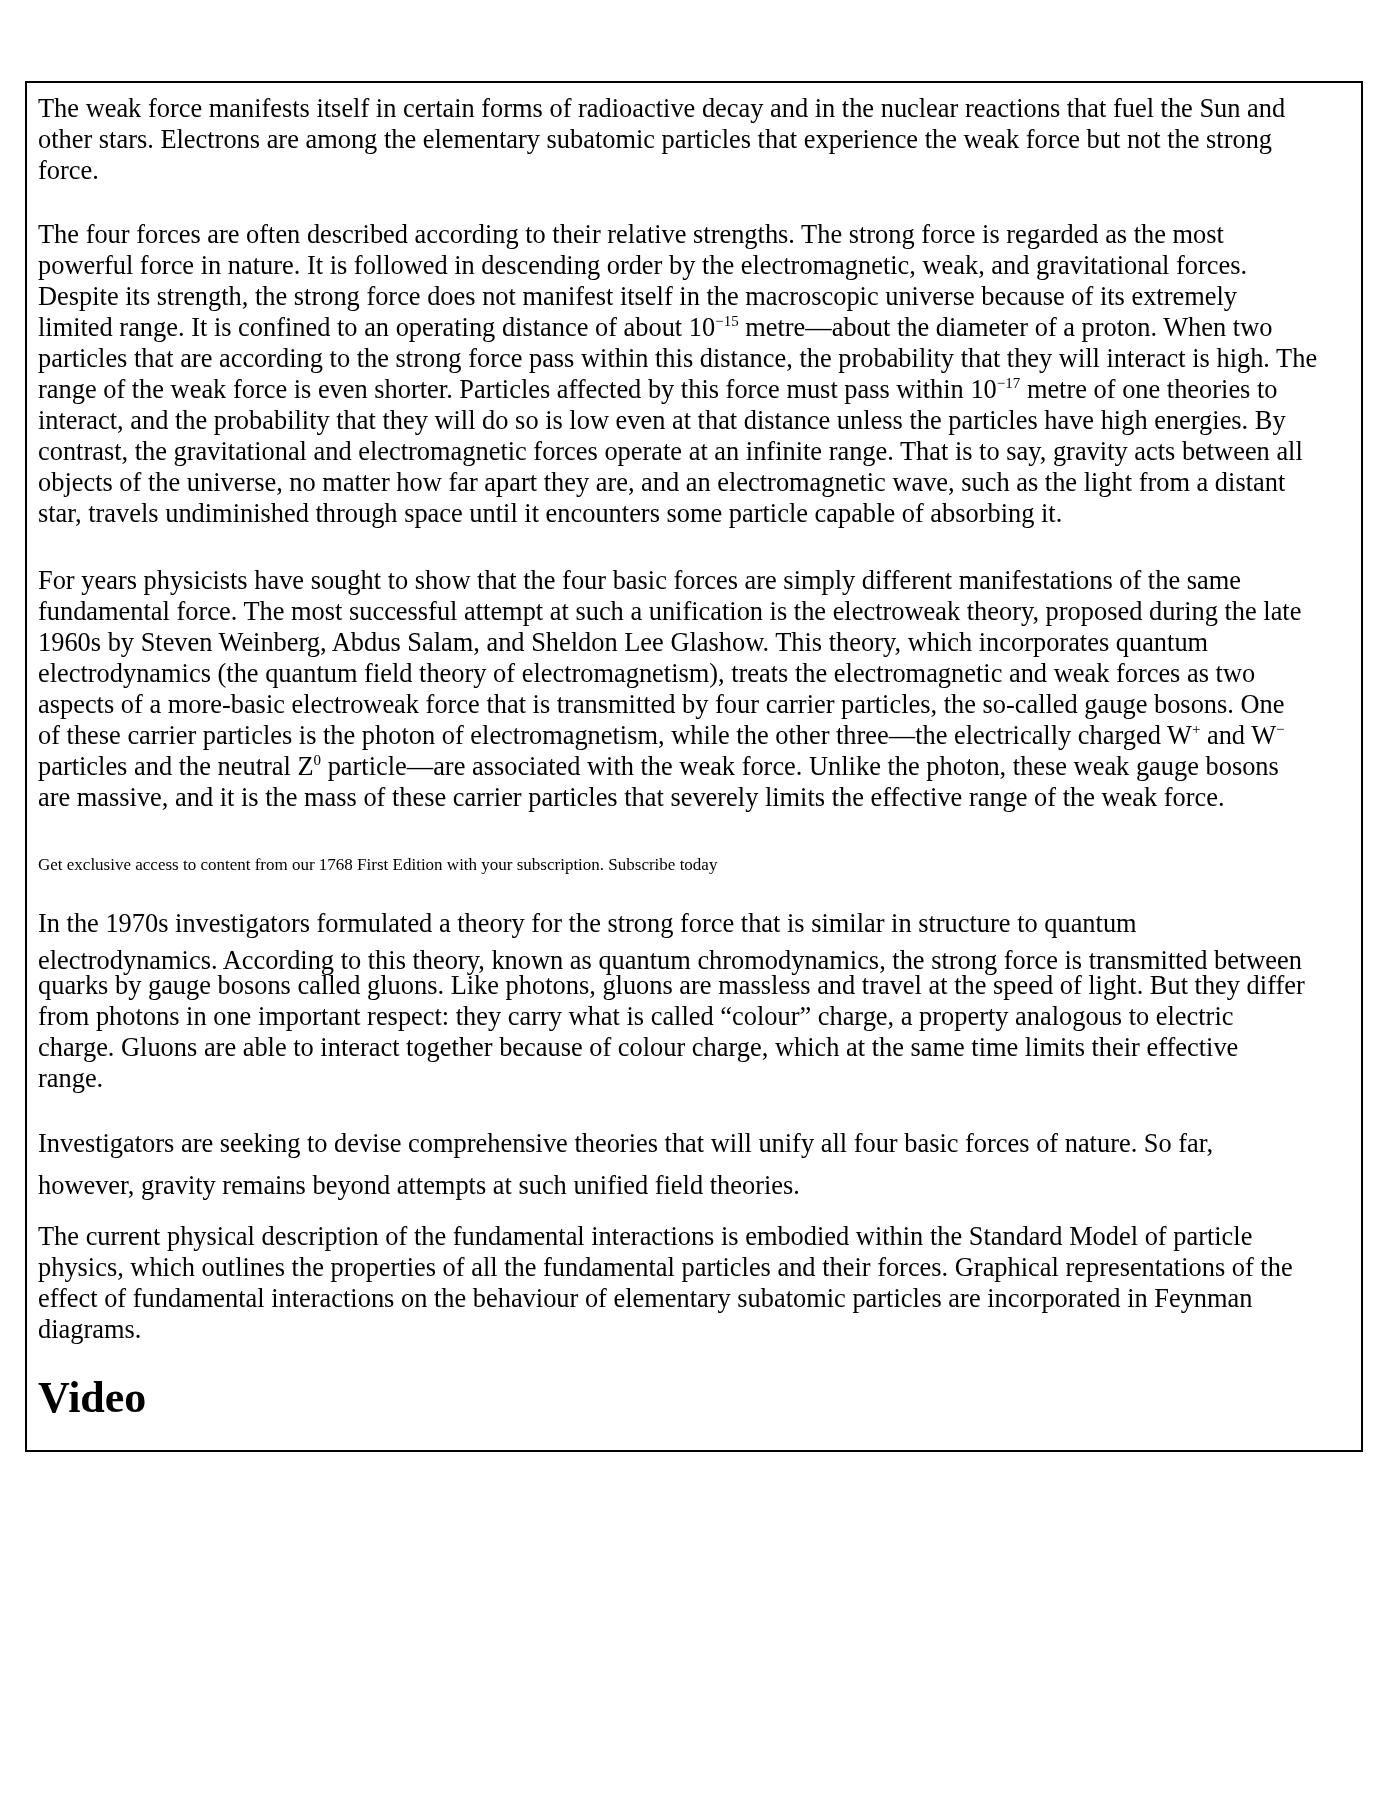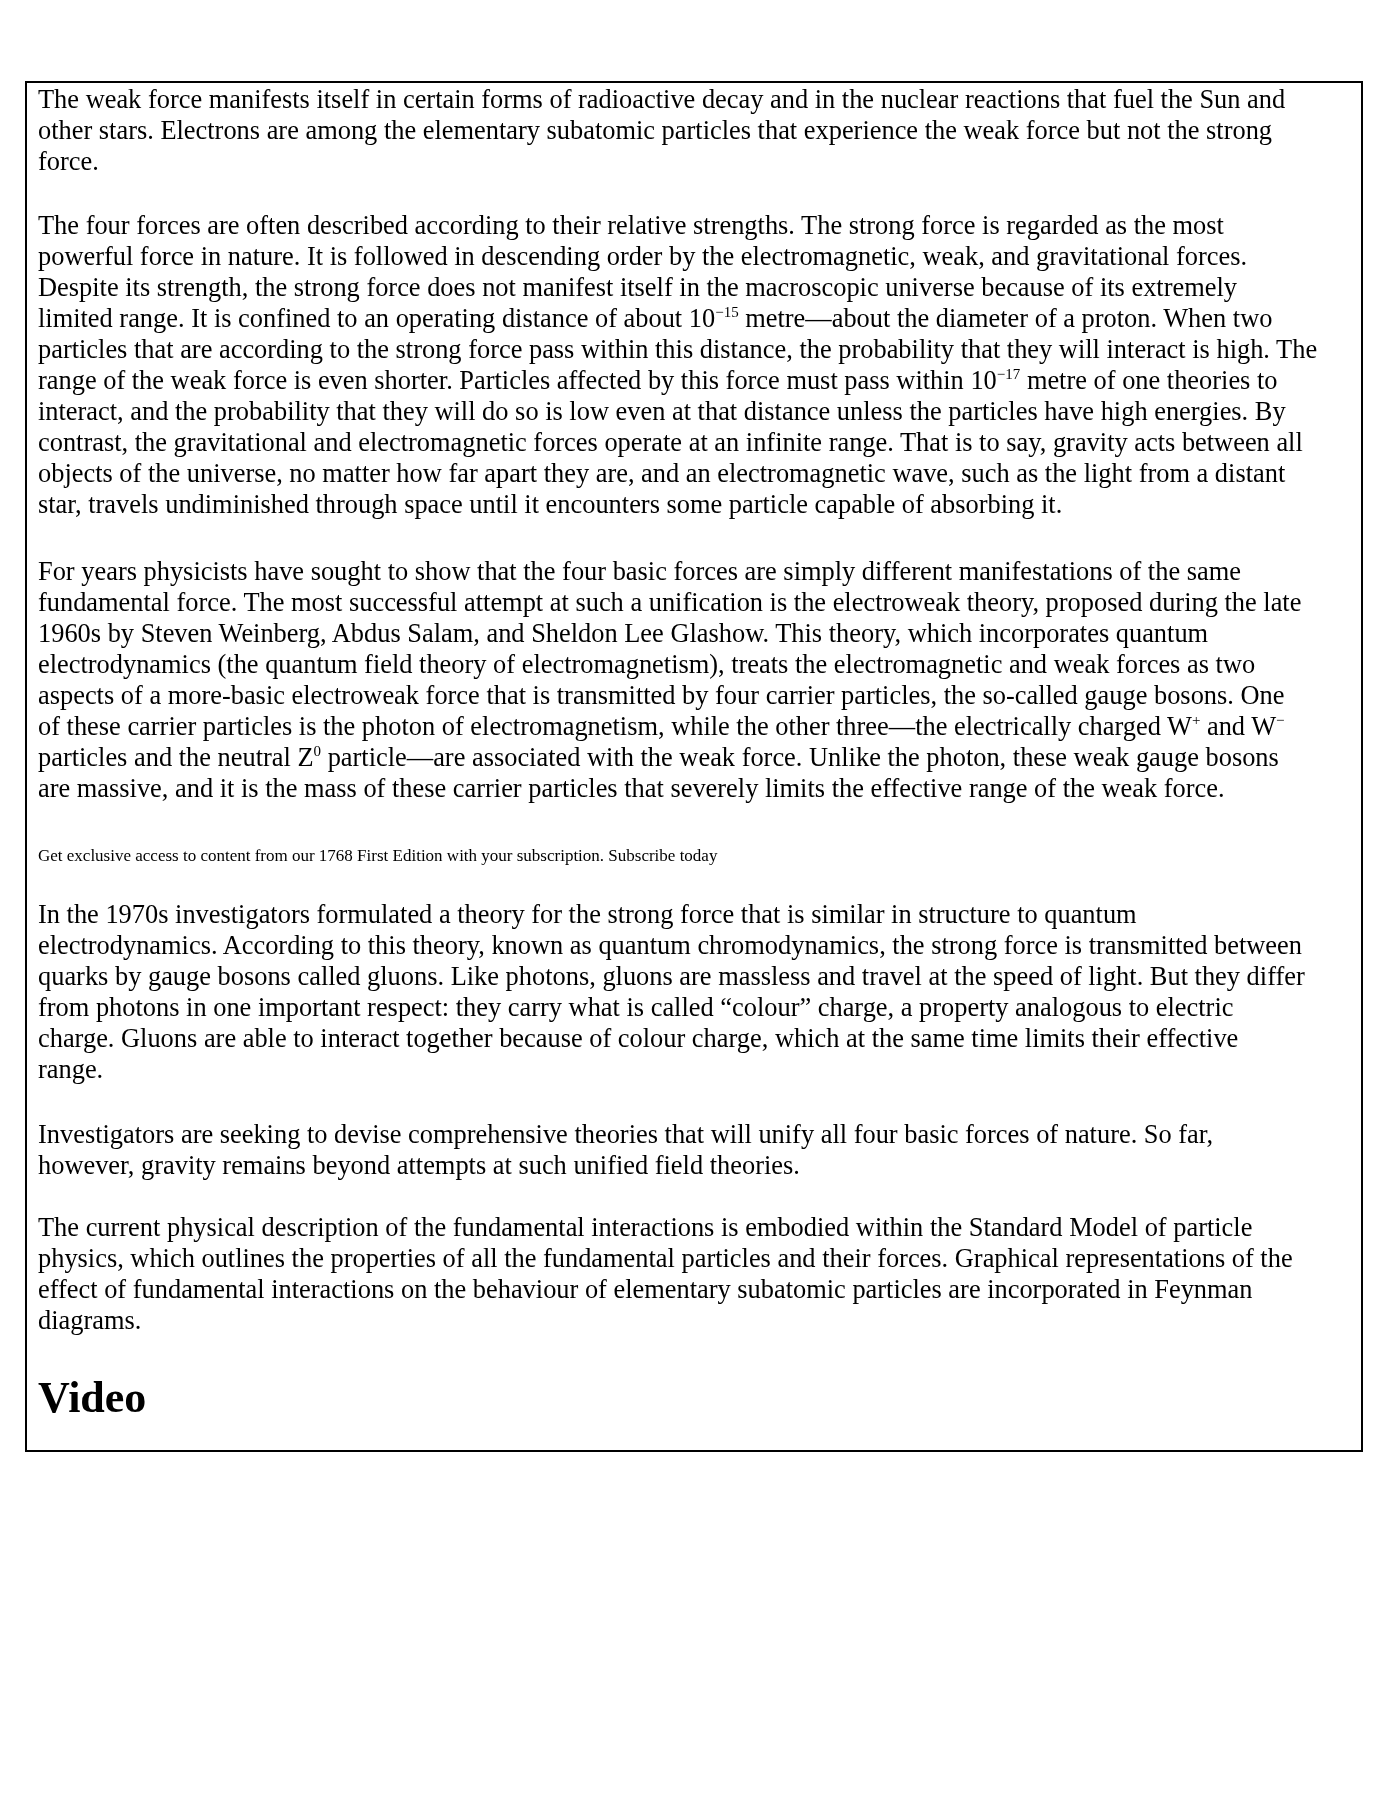--- a/index.html
+++ b/index.html
@@ -1,21 +1,21 @@
 <!DOCTYPE html>
 <html><head>
 <meta charset="utf-8">
 <style>
   html, body { margin: 0; padding: 0; background: #ffffff; }
   body { width: 1391px; height: 1800px; position: relative; overflow: hidden;
          font-family: "Liberation Serif", "DejaVu Serif", serif; color: #000; }
   .frame { position: absolute; left: 25px; top: 81px; width: 1338px; height: 1371px;
            border: 2px solid #000; box-sizing: border-box; }
   .para { position: absolute; left: 38px; }
-  .line { position: absolute; left: 0; white-space: nowrap; font-size: 26.4px; line-height: 31px; height: 31px; }
+  .line { position: absolute; left: 0; white-space: nowrap; font-size: 26.4px; line-height: 31px; height: 31px; margin-top: 9px; }
   .line.small { font-size: 17px; }
   sup { font-size: 15px; vertical-align: 0; position: relative; top: -10px; line-height: 0; }
   .heading { position: absolute; left: 38px; top: 1373px; font-size: 44px; font-weight: bold; line-height: 50px; white-space: nowrap; }
 </style>
 </head>
 <body>
 
 <div class="frame"></div>
 
 <div id="content">
@@ -44,29 +44,29 @@
       <div class="line" style="top: 124px;">aspects of a more-basic electroweak force that is transmitted by four carrier particles, the so-called gauge bosons. One</div>
       <div class="line" style="top: 155px;"><span>of these carrier particles is the photon of electromagnetism, while the other three—the electrically charged W</span><sup>+</sup><span> and W</span><sup>−</sup></div>
       <div class="line" style="top: 186px;"><span>particles and the neutral Z</span><sup>0</sup><span> particle—are associated with the weak force. Unlike the photon, these weak gauge bosons</span></div>
       <div class="line" style="top: 217px;">are massive, and it is the mass of these carrier particles that severely limits the effective range of the weak force.</div>
     </div>
     <div class="para" style="top: 840px;">
       <div class="line small" style="top: 0px;">Get exclusive access to content from our 1768 First Edition with your subscription. Subscribe today</div>
     </div>
     <div class="para" style="top: 899px;">
       <div class="line" style="top: 0px;">In the 1970s investigators formulated a theory for the strong force that is similar in structure to quantum</div>
-      <div class="line" style="top: 31px;">electrodynamics. According to this theory, known as quantum chromodynamics, the strong force is transmitted between</div>
+      <div class="line" style="top: 37px;">electrodynamics. According to this theory, known as quantum chromodynamics, the strong force is transmitted between</div>
       <div class="line" style="top: 62px;">quarks by gauge bosons called gluons. Like photons, gluons are massless and travel at the speed of light. But they differ</div>
       <div class="line" style="top: 93px;">from photons in one important respect: they carry what is called “colour” charge, a property analogous to electric</div>
       <div class="line" style="top: 124px;">charge. Gluons are able to interact together because of colour charge, which at the same time limits their effective</div>
       <div class="line" style="top: 155px;">range.</div>
     </div>
     <div class="para" style="top: 1119px;">
       <div class="line" style="top: 0px;">Investigators are seeking to devise comprehensive theories that will unify all four basic forces of nature. So far,</div>
-      <div class="line" style="top: 31px;">however, gravity remains beyond attempts at such unified field theories.</div>
+      <div class="line" style="top: 42px;">however, gravity remains beyond attempts at such unified field theories.</div>
     </div>
     <div class="para" style="top: 1212px;">
       <div class="line" style="top: 0px;">The current physical description of the fundamental interactions is embodied within the Standard Model of particle</div>
       <div class="line" style="top: 31px;">physics, which outlines the properties of all the fundamental particles and their forces. Graphical representations of the</div>
       <div class="line" style="top: 62px;">effect of fundamental interactions on the behaviour of elementary subatomic particles are incorporated in Feynman</div>
       <div class="line" style="top: 93px;">diagrams.</div>
     </div>
   </div>
 
 <div class="heading">Video</div>

